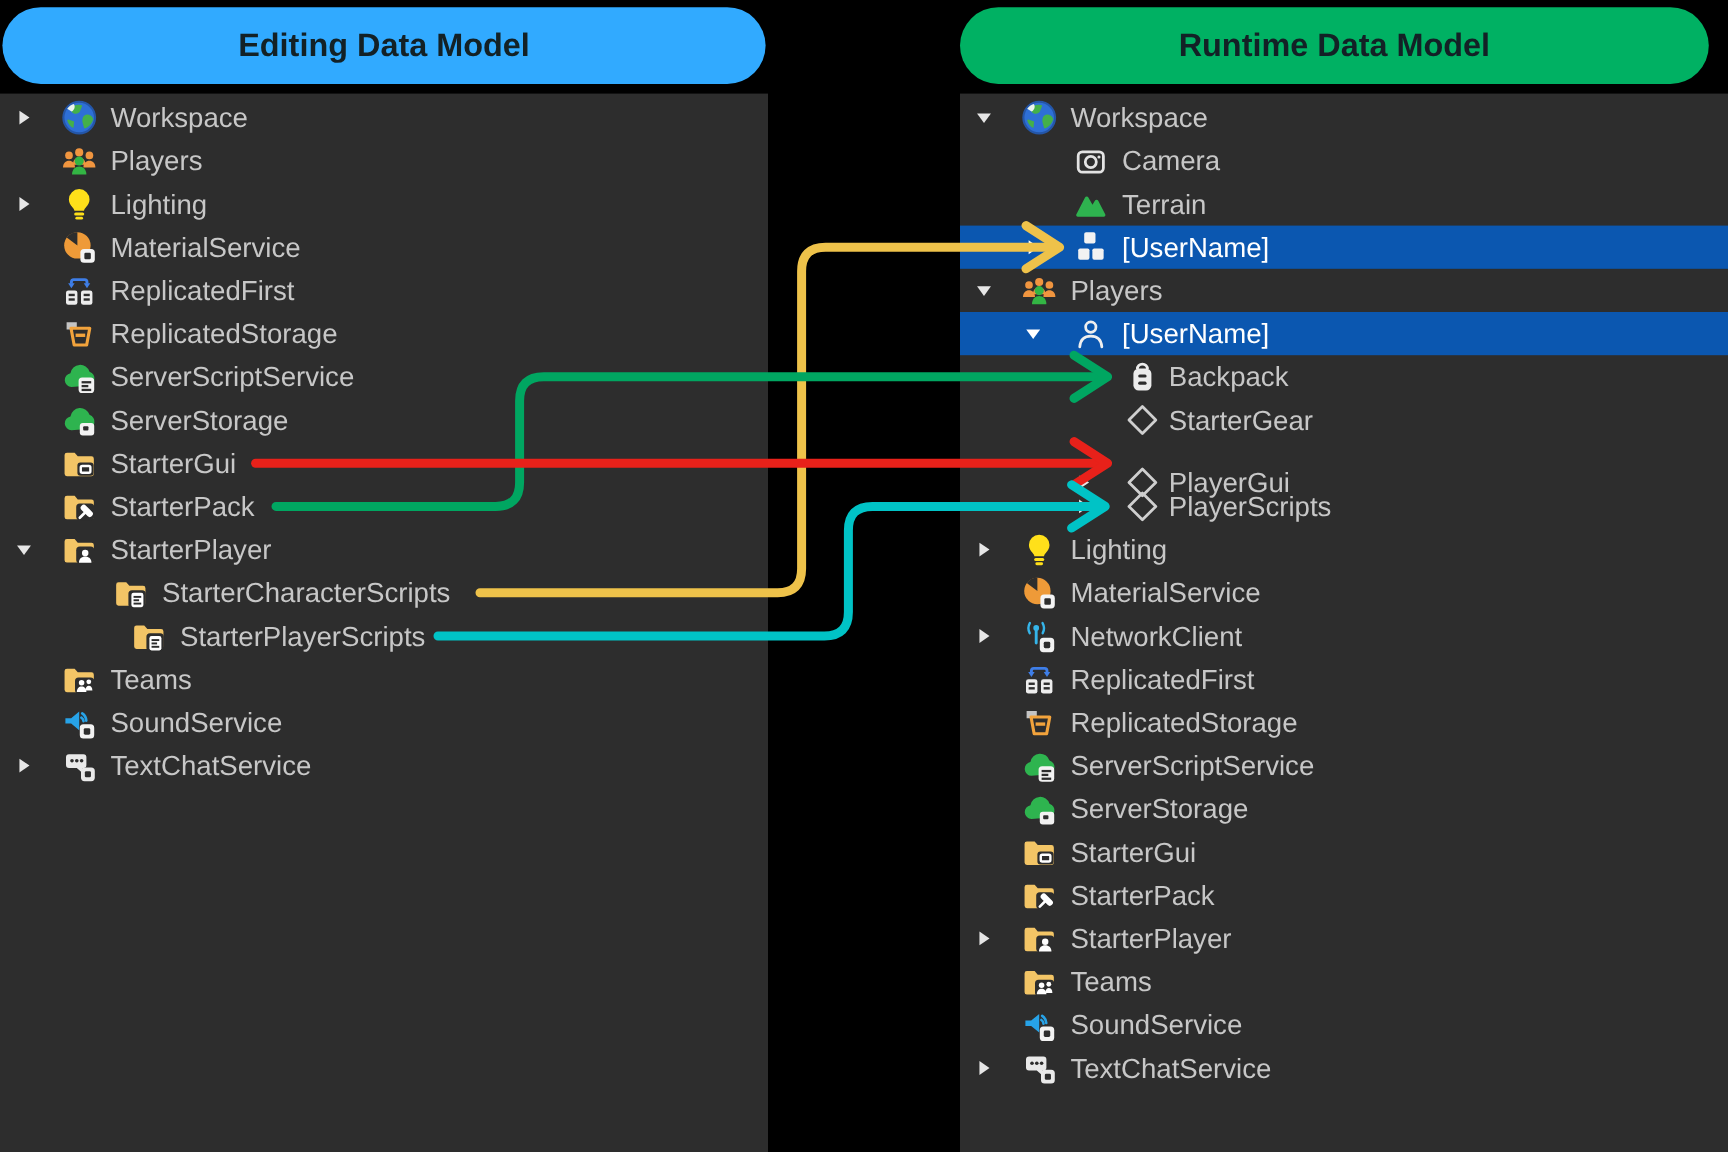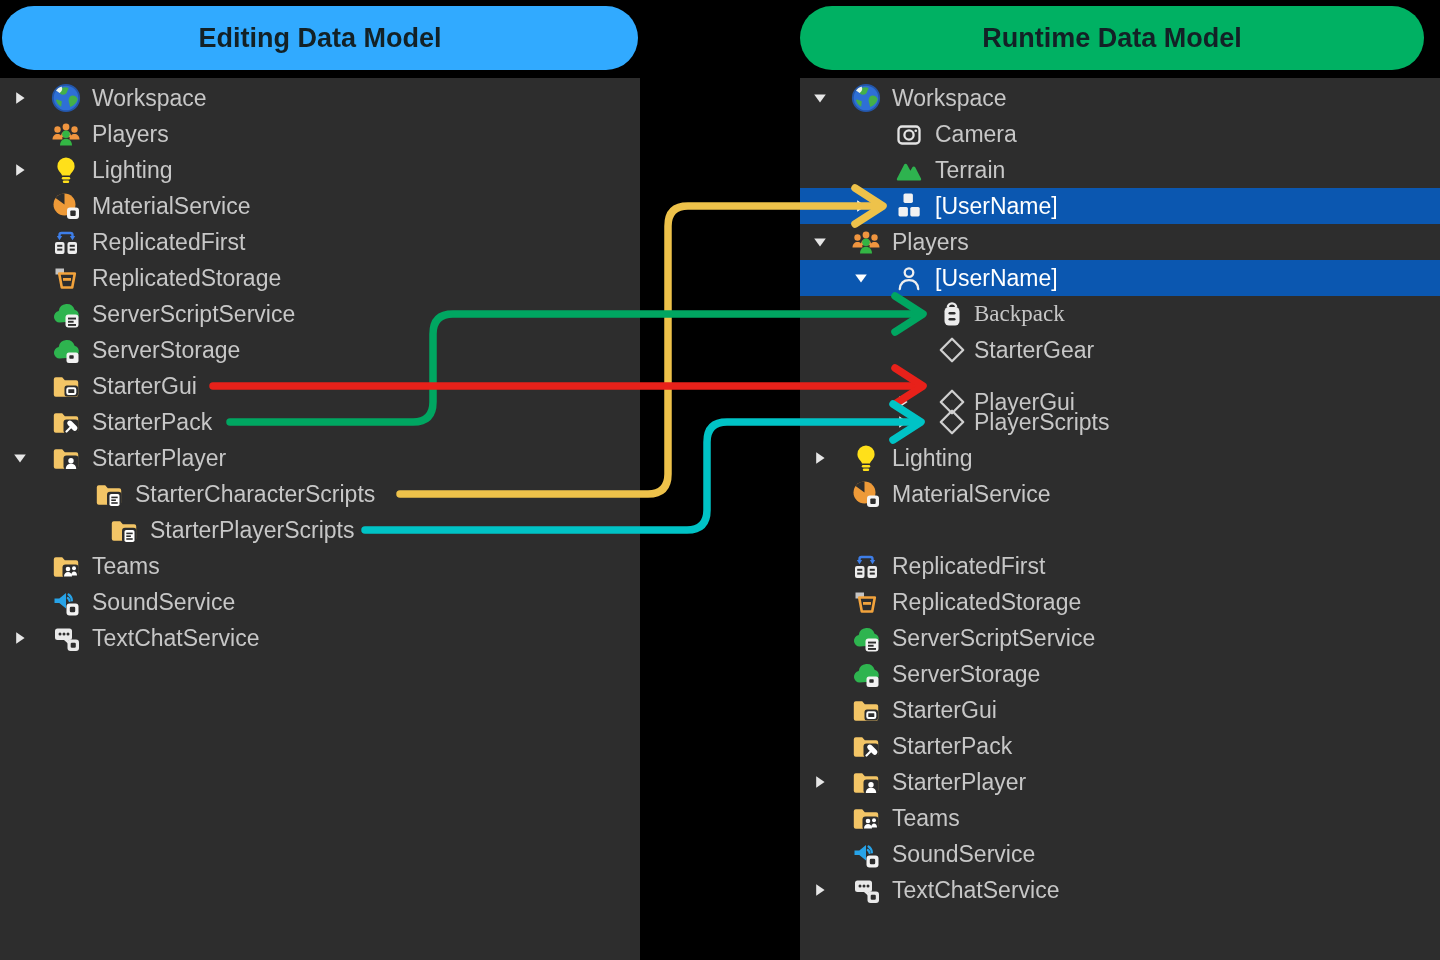--- a/index.html
+++ b/index.html
@@ -280,21 +280,21 @@
           </svg></span>
         <span class="label" style="left: 135px;">[UserName]</span>
       </div>
       <div class="row" style="top: 218px;">
         <span class="icon" style="left: 137px;"><svg viewBox="0 0 30 30" width="30" height="30">
             <path d="M10.8 8.6 a4.2 4.2 0 0 1 8.4 0" fill="none" stroke="#ececec" stroke-width="2.4"></path>
             <rect x="7.5" y="8" width="15" height="18.5" rx="4.5" fill="#ececec"></rect>
             <rect x="11.5" y="13" width="7" height="2.6" rx="1.3" fill="#2d2d2d"></rect>
             <rect x="11.5" y="19" width="7" height="2.6" rx="1.3" fill="#2d2d2d"></rect>
           </svg></span>
-        <span class="label" style="left: 174px; font-family: Liberation Serif, serif;">Backpack</span>
+        <span class="label" style="left: 174px;">Backpack</span>
       </div>
       <div class="row" style="top: 254px; text-align: center;">
         <span class="icon" style="left: 137px;"><svg viewBox="0 0 30 30" width="30" height="30">
             <path d="M15 3.8 L26.2 15 L15 26.2 L3.8 15 Z" fill="none" stroke="#cfcfcf" stroke-width="2.3" stroke-linejoin="round"></path>
           </svg></span>
         <span class="label" style="left: 174px;">StarterGear</span>
       </div>
       <div class="row" style="top: 306px;">
         <span class="expand" style="left: 95px;"><svg width="16" height="16" viewBox="0 0 16 16">
             <path d="M4.2 2.2 L12.6 8 L4.2 13.8 Z" fill="currentColor"></path>
@@ -325,20 +325,34 @@
         <span class="label" style="left: 92px;">Lighting</span>
       </div>
       <div class="row" style="top: 398px;">
         <span class="icon" style="left: 51px;"><svg viewBox="0 0 30 30" width="30" height="30">
             <circle cx="13.5" cy="13.5" r="11" fill="#ee9a38"></circle>
             <path d="M13.5 13.5 L4.6 6.9 A11 11 0 0 1 13.5 2.5 Z" fill="#2d2d2d"></path>
             <rect x="16" y="16.5" width="12" height="11.5" rx="3" fill="#f4f4f4"></rect>
             <rect x="19.3" y="19.6" width="5.4" height="5.4" rx="1" fill="#2d2d2d"></rect>
           </svg></span>
         <span class="label" style="left: 92px;">MaterialService</span>
+      </div>
+      <div class="row" style="top: 434px;">
+        <span class="expand" style="left: 12px;"><svg width="16" height="16" viewBox="0 0 16 16">
+            <path d="M4.2 2.2 L12.6 8 L4.2 13.8 Z" fill="currentColor"></path>
+          </svg></span>
+        <span class="icon" style="left: 51px;"><svg viewBox="0 0 30 30" width="30" height="30">
+            <circle cx="12.5" cy="8.3" r="2.4" fill="#35b5ea"></circle>
+            <rect x="11.3" y="9.5" width="2.4" height="12.5" rx="1.2" fill="#35b5ea"></rect>
+            <path d="M7.2 4.2 a8.6 8.6 0 0 0-.1 8.4" fill="none" stroke="#35b5ea" stroke-width="2" stroke-linecap="round"></path>
+            <path d="M17.8 4.2 a8.6 8.6 0 0 1 .1 8.4" fill="none" stroke="#35b5ea" stroke-width="2" stroke-linecap="round"></path>
+            <rect x="15.5" y="16.5" width="12" height="12" rx="3" fill="#f2f2f2"></rect>
+            <rect x="18.8" y="19.8" width="5.4" height="5.4" rx="1.2" fill="#2d2d2d"></rect>
+          </svg></span>
+        <span class="label" style="left: 92px;">NetworkClient</span>
       </div>
       <div class="row" style="top: 470px;">
         <span class="icon" style="left: 51px;"><svg viewBox="0 0 30 30" width="30" height="30">
             <path d="M8.5 9.5 V8 q0-2 2-2 h9 q2 0 2 2 v1.5" fill="none" stroke="#3e7ee8" stroke-width="2.4"></path>
             <path d="M5.8 9 h5.4 L8.5 13.2 Z" fill="#3e7ee8"></path>
             <path d="M18.8 9 h5.4 L21.5 13.2 Z" fill="#3e7ee8"></path>
             <g fill="#ededed">
               <rect x="4" y="15" width="9.5" height="12" rx="2"></rect>
               <rect x="16.5" y="15" width="9.5" height="12" rx="2"></rect>
             </g>

